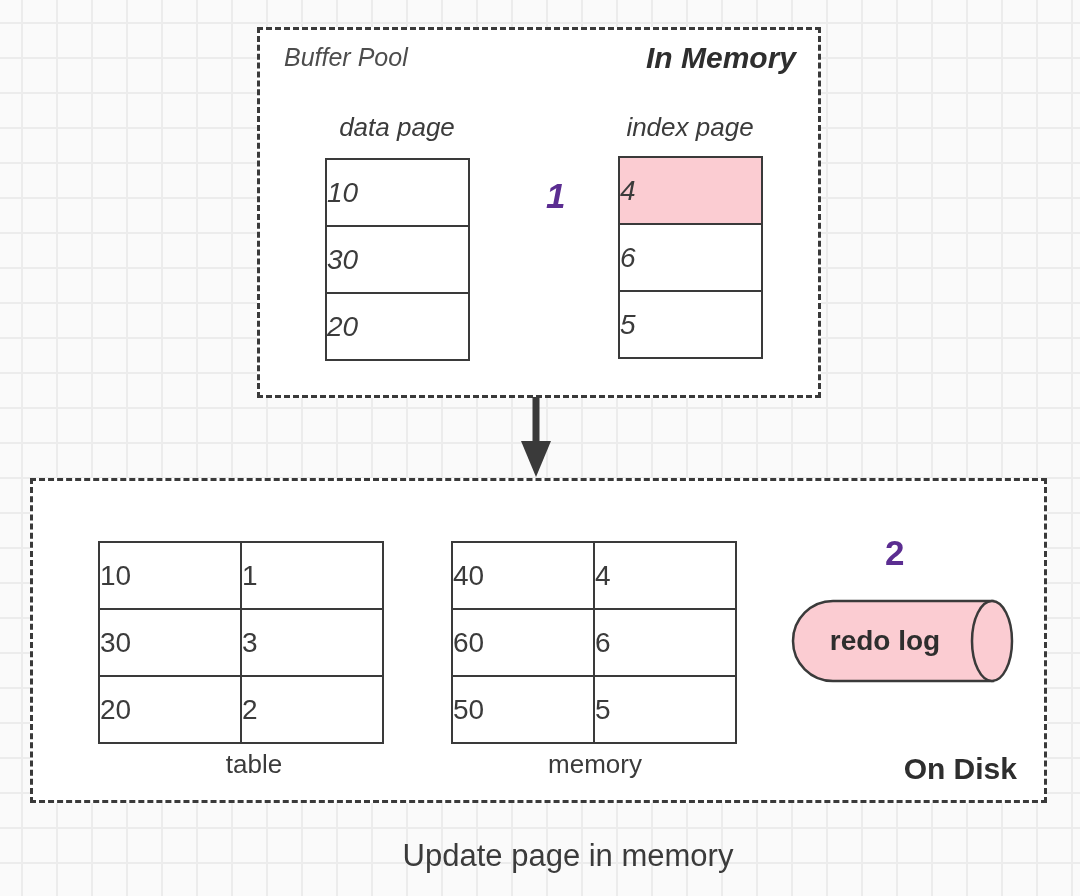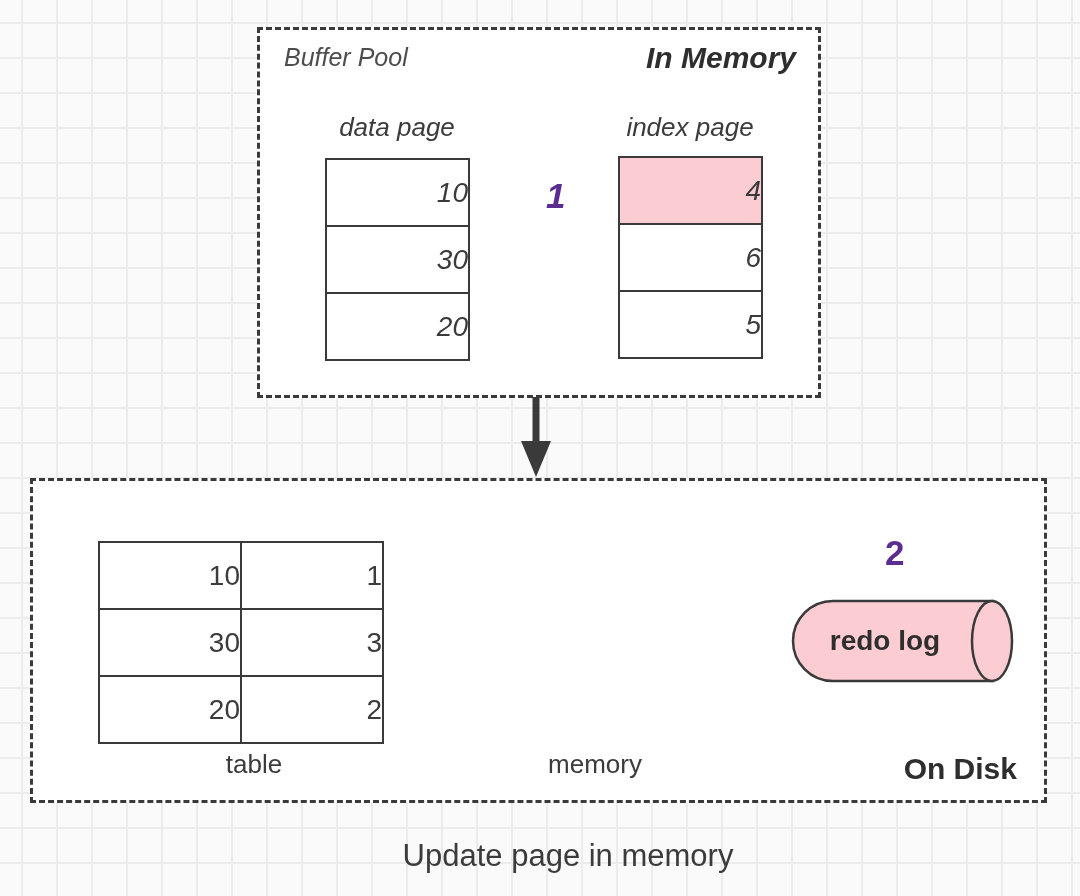--- a/index.html
+++ b/index.html
@@ -47,21 +47,21 @@
   .data-page-title  { left: 62px;  top: 82px; }
   .index-page-title { left: 355px; top: 82px; }
 
   table.cells {
     position: absolute;
     border-collapse: collapse;
     background: #ffffff;
   }
   table.cells td {
     border: 2.5px solid var(--line-dark, #3a3a3a);
-    text-align: right; vertical-align: middle;
+    text-align: left; vertical-align: middle;
     font-size: 28px; font-weight: 500;
     padding: 0; height: 65px;
   }
   table.cells td.w1 { width: 141px; }   
   table.cells td.w2 { width: 140px; }   
   td.highlight { background: var(--highlight-pink, #fbccd2); }
 
   .data-page-table  { left: 65px;  top: 128px; }
   .index-page-table { left: 358px; top: 126px; }
   .disk-table       { left: 65px;  top: 60px;  }
@@ -161,20 +161,36 @@
         <td class="w2">3</td>
       </tr>
       <tr>
         <td class="w2">20</td>
         <td class="w2">2</td>
       </tr>
     </tbody>
       </table>
     <div class="table-caption caption-table">table</div>
 
+    <table class="cells disk-index">
+      <tbody>
+          <tr>
+        <td class="w2">40</td>
+        <td class="w2">4</td>
+      </tr>
+      <tr>
+        <td class="w2">60</td>
+        <td class="w2">6</td>
+      </tr>
+      <tr>
+        <td class="w2">50</td>
+        <td class="w2">5</td>
+      </tr>
+    </tbody>
+      </table>
     <div class="table-caption caption-index">memory</div>
 
     <div class="step-num step-2">2</div>
 
     <div class="cylinder">
       <svg width="228" height="84" viewBox="0 0 228 84" xmlns="http://www.w3.org/2000/svg">
         <path d="M 205 2 H 45 A 40 40 0 0 0 45 82 H 205 Z" fill="#fbccd2" stroke="#3a3a3a" stroke-width="2.5"></path>
         <ellipse cx="204" cy="42" rx="20" ry="40" fill="#fbccd2" stroke="#3a3a3a" stroke-width="2.5"></ellipse>
       </svg>
       <div class="cylinder-label">redo log</div>

